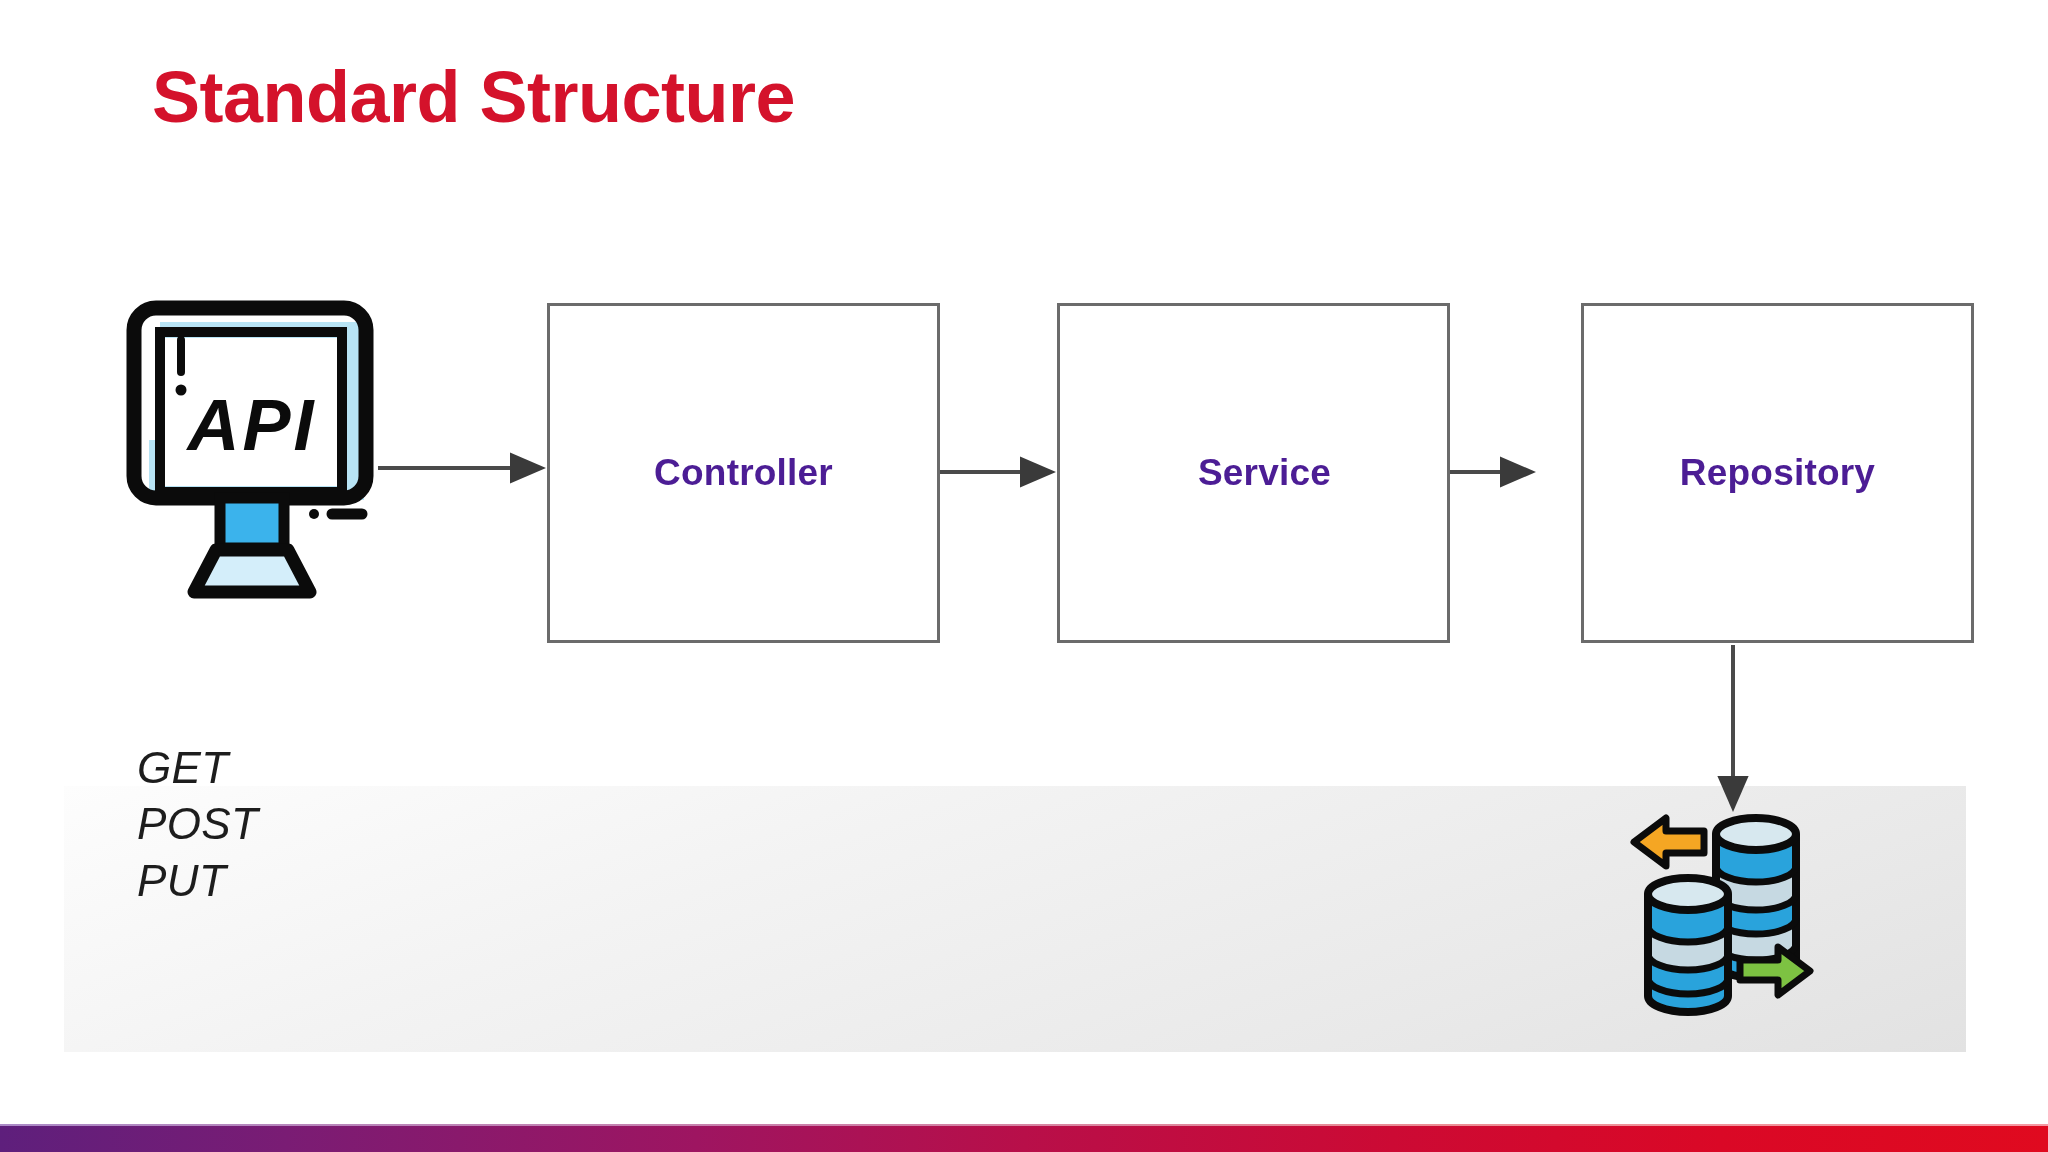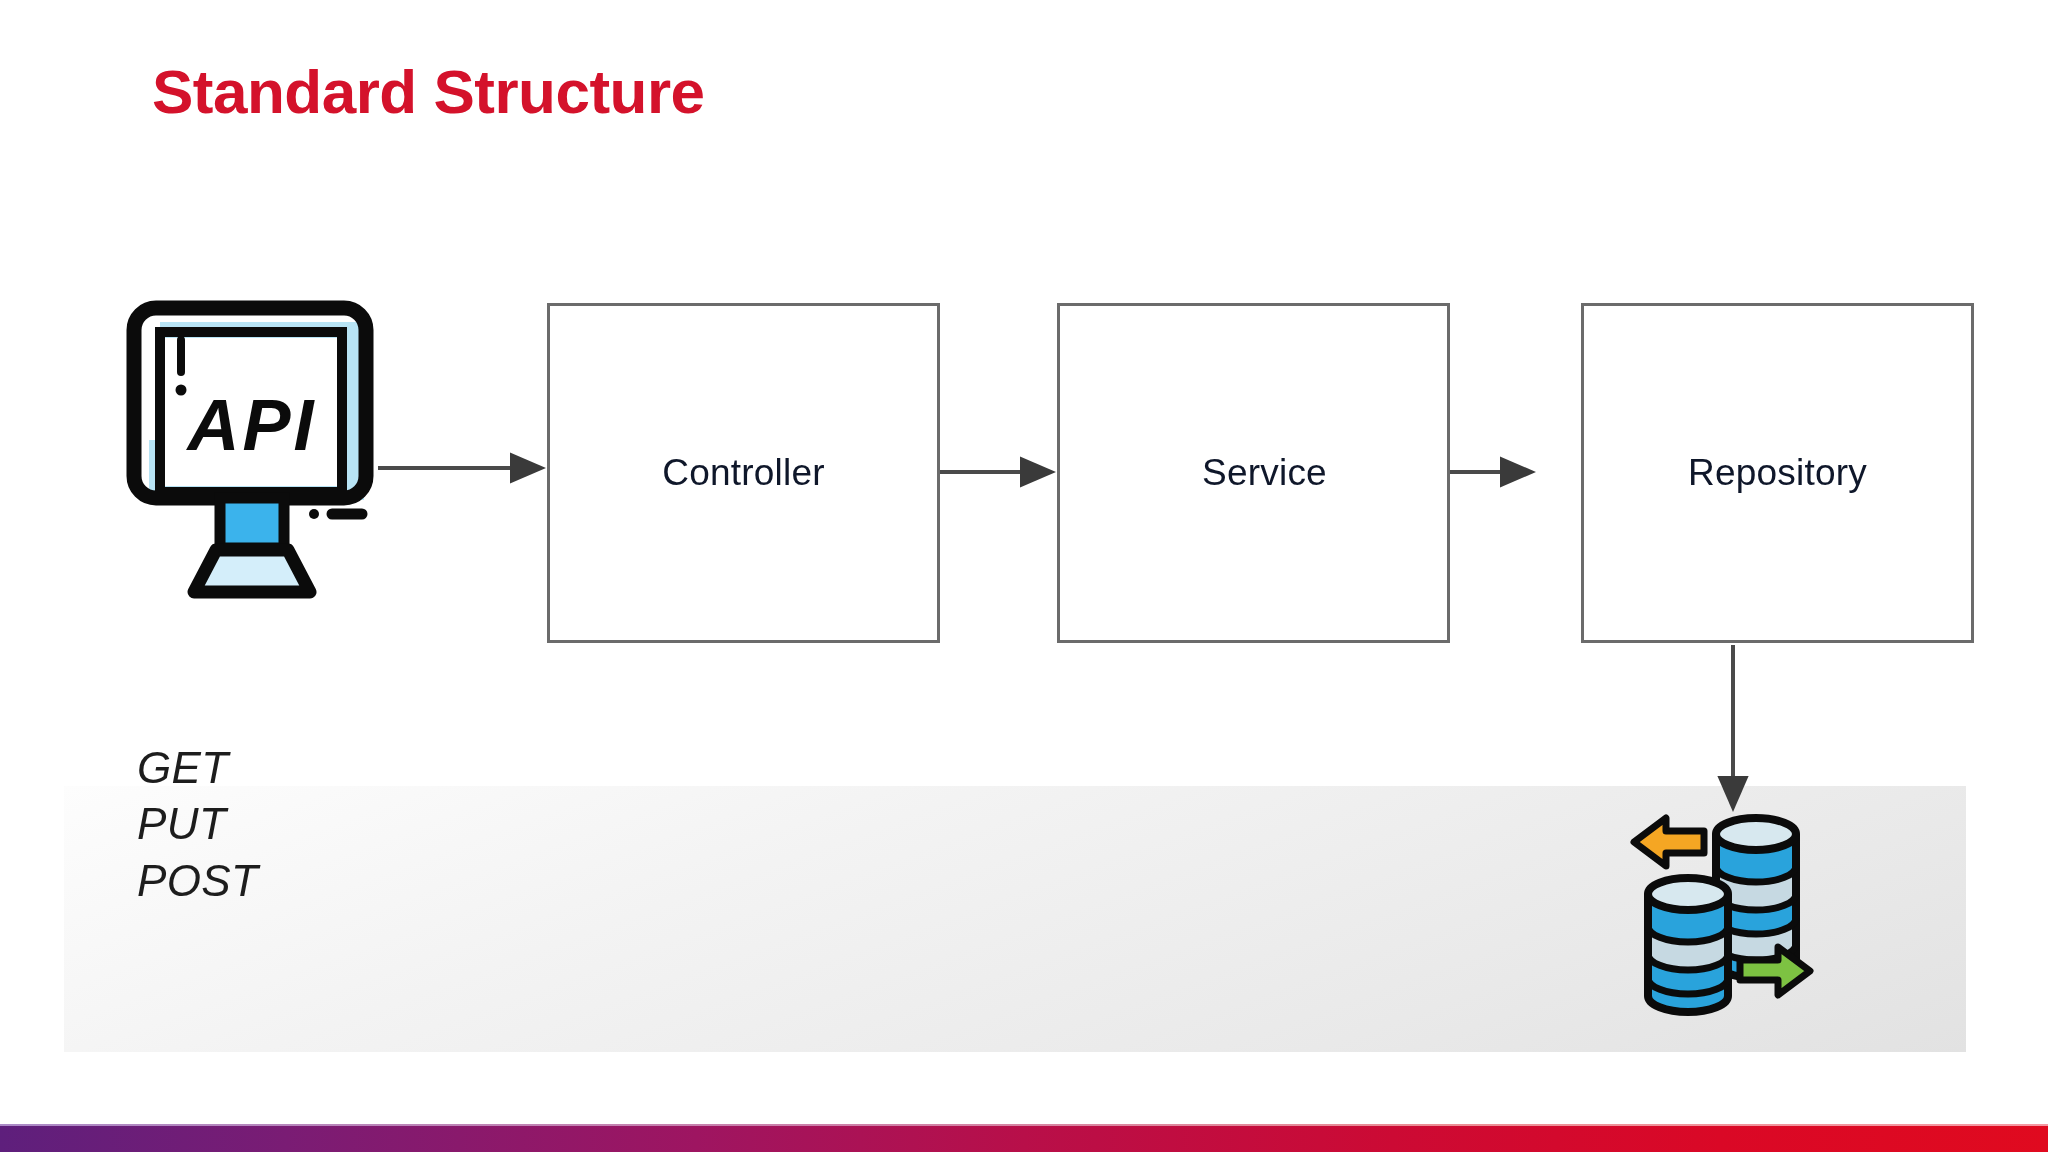--- a/index.html
+++ b/index.html
@@ -13,21 +13,21 @@
     position: relative;
     overflow: hidden;
     font-family: "Liberation Sans", sans-serif;
   }
 
   
   #slide-title {
     position: absolute;
     left: 152px;
     top: 56px;
-    font-size: 62px;
+    font-size: 72px;
     font-weight: bold;
     color: #D4122B;
     letter-spacing: -0.5px;
     white-space: nowrap;
   }
 
   
   #gray-band {
     position: absolute;
     left: 64px;
@@ -52,22 +52,22 @@
     position: absolute;
     box-sizing: border-box;
     border: 3px solid #6b6b6b;
     background: #ffffff;
     display: flex;
     align-items: center;
     justify-content: center;
   }
   .proc-box .proc-label {
     font-size: 37px;
-    font-weight: normal;
-    color: #0f172a;
+    font-weight: bold;
+    color: #4c1d95;
     letter-spacing: 0.2px;
   }
   #box-controller { left: 547px;  top: 303px; width: 393px; height: 340px; }
   #box-service    { left: 1057px; top: 303px; width: 393px; height: 340px; padding-left: 22px; }
   #box-repository { left: 1537px; top: 303px; width: 393px; height: 340px; margin-left: 44px; }
 
   
   #api-monitor {
     position: absolute;
     left: 124px;
@@ -191,22 +191,22 @@
     <line x1="1450" y1="472" x2="1530" y2="472" stroke="#4a4a4a" stroke-width="4" marker-end="url(#arrowhead)"></line>
   </g>
 
   <g>
     <line x1="1733" y1="645" x2="1733" y2="806" stroke="#4a4a4a" stroke-width="4" marker-end="url(#arrowhead-down)"></line>
   </g>
 </svg>
 
 <div id="http-methods">
   <div class="method">GET</div>
+  <div class="method">POST</div>
   <div class="method">PUT</div>
-  <div class="method">POST</div>
 </div>
 
 <div id="database-icon">
   <svg viewBox="0 0 240 230" width="240" height="230" xmlns="http://www.w3.org/2000/svg">
 
     <g>
       <path d="M 4 42 L 36 18 L 36 31 L 74 31 L 74 53 L 36 53 L 36 66 Z" fill="#F5A623" stroke="#0b0b0b" stroke-width="7" stroke-linejoin="round"></path>
     </g>
 
     <g>

